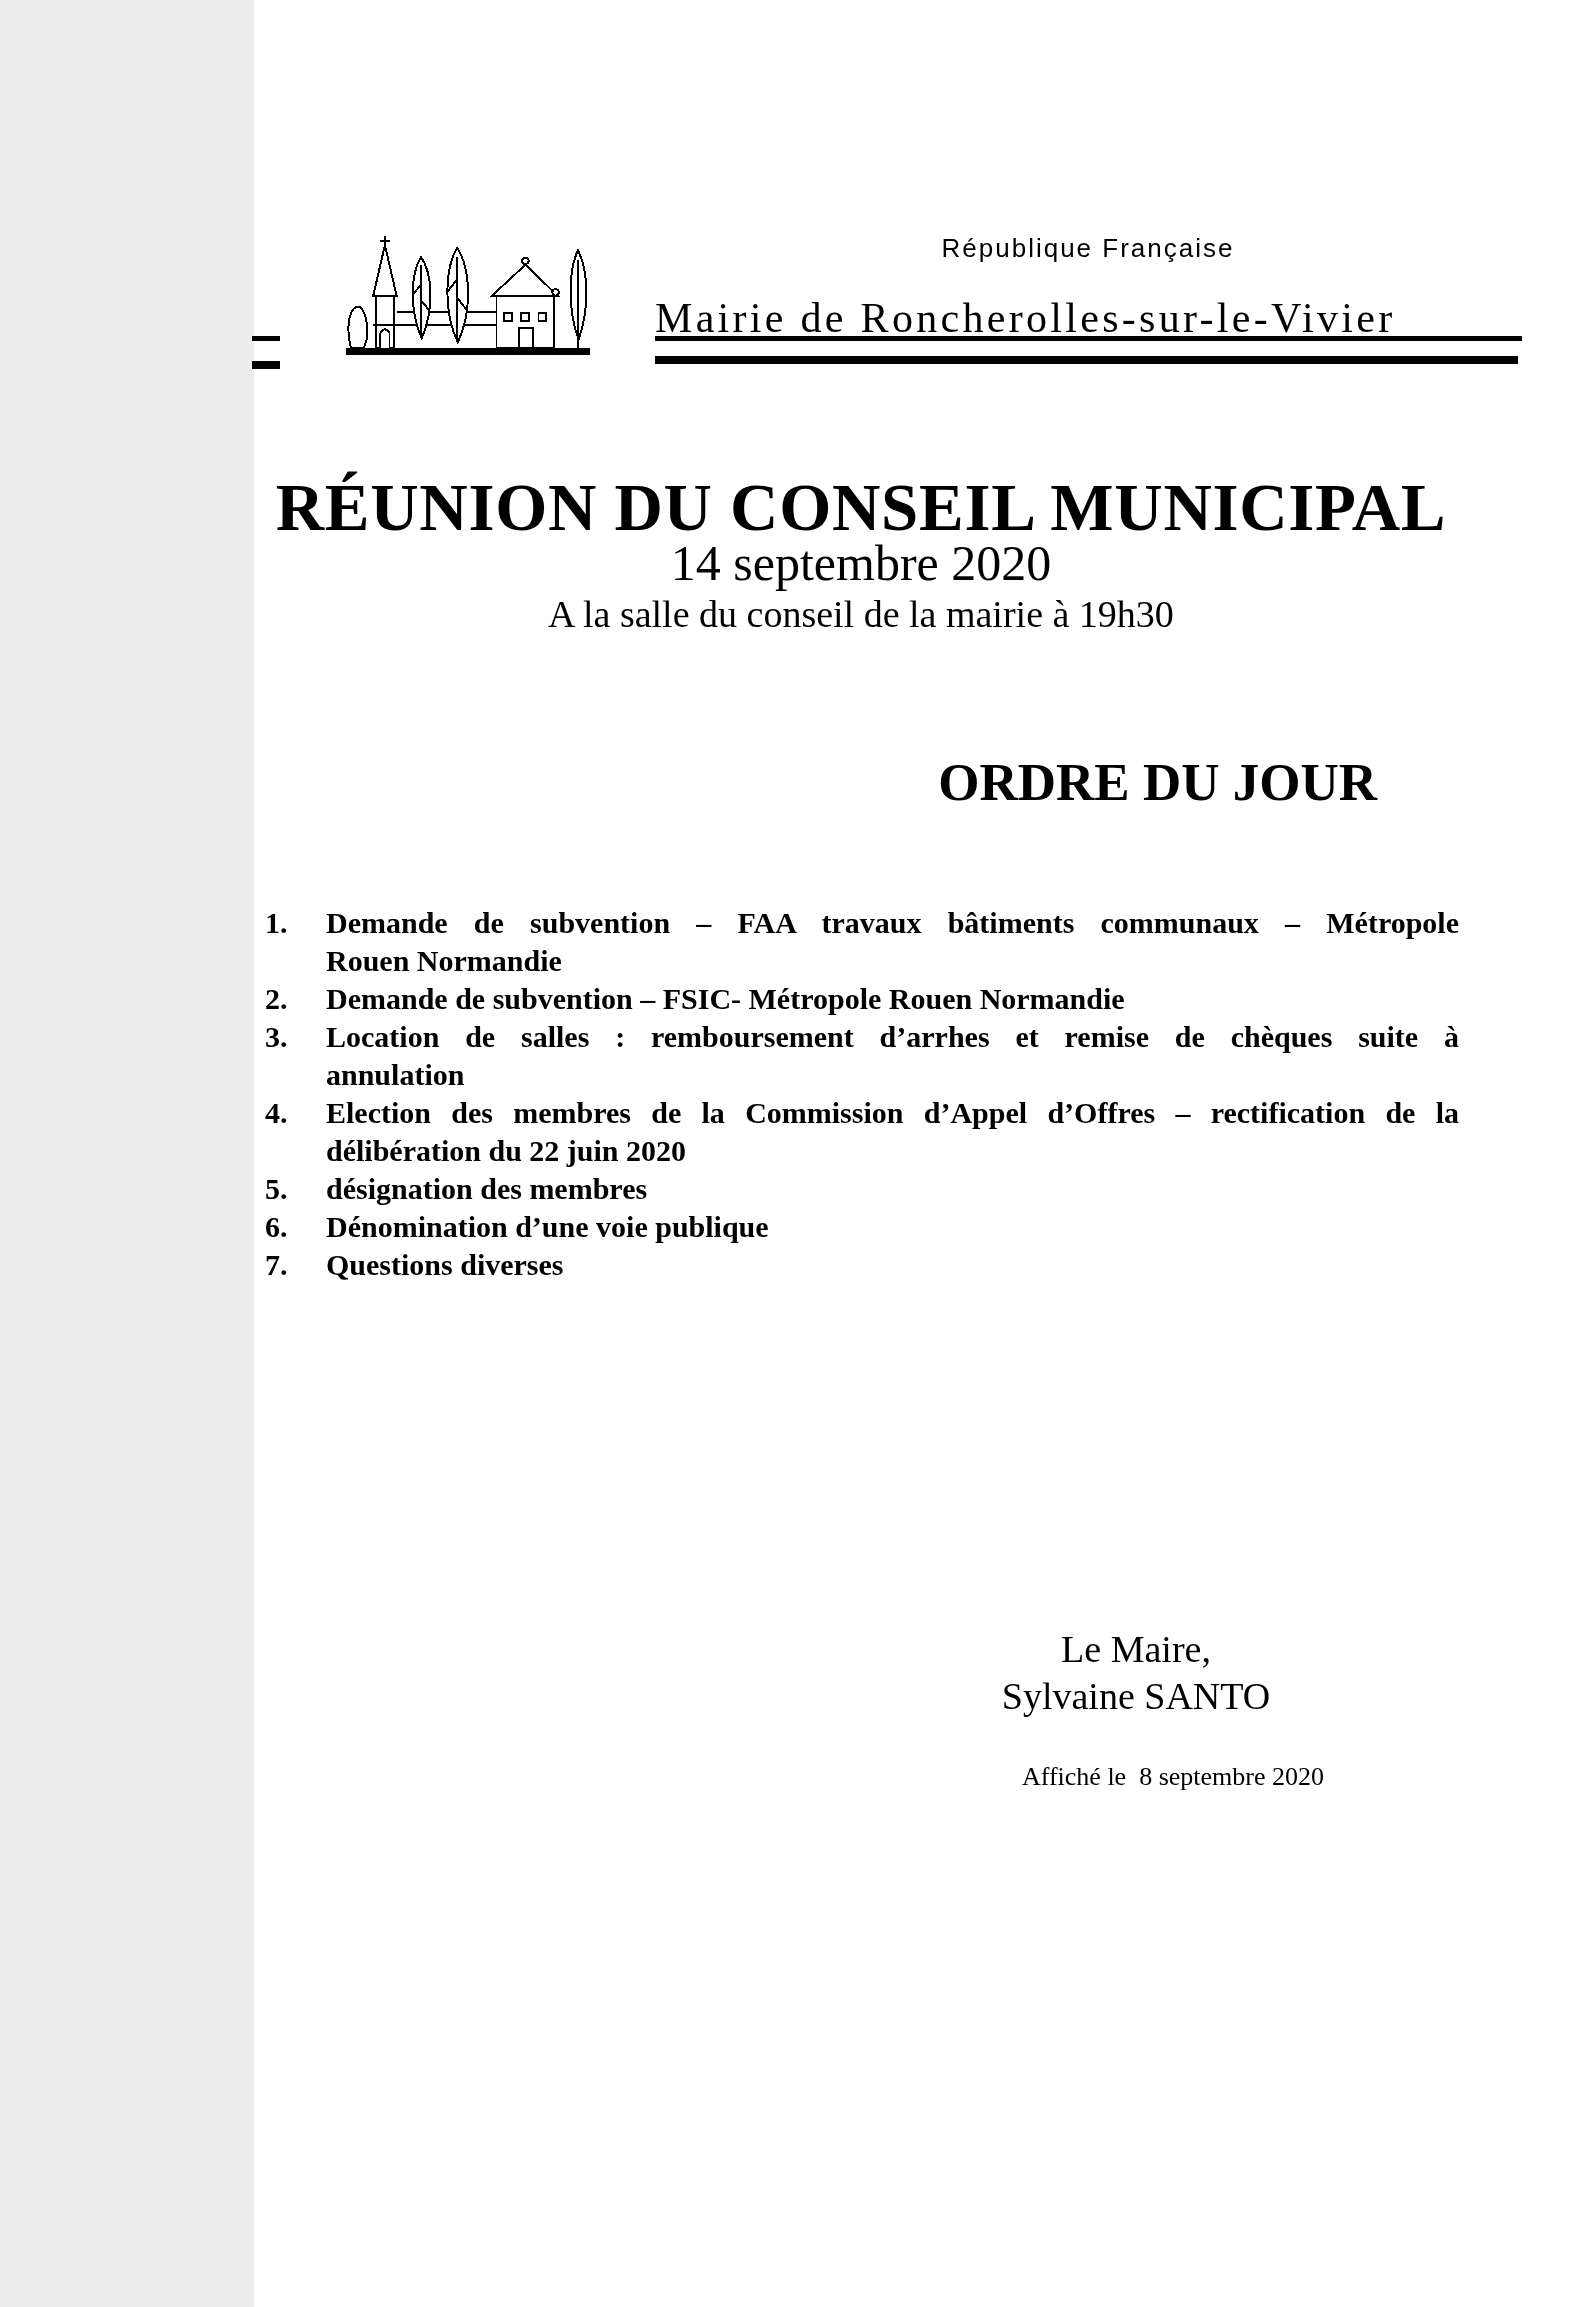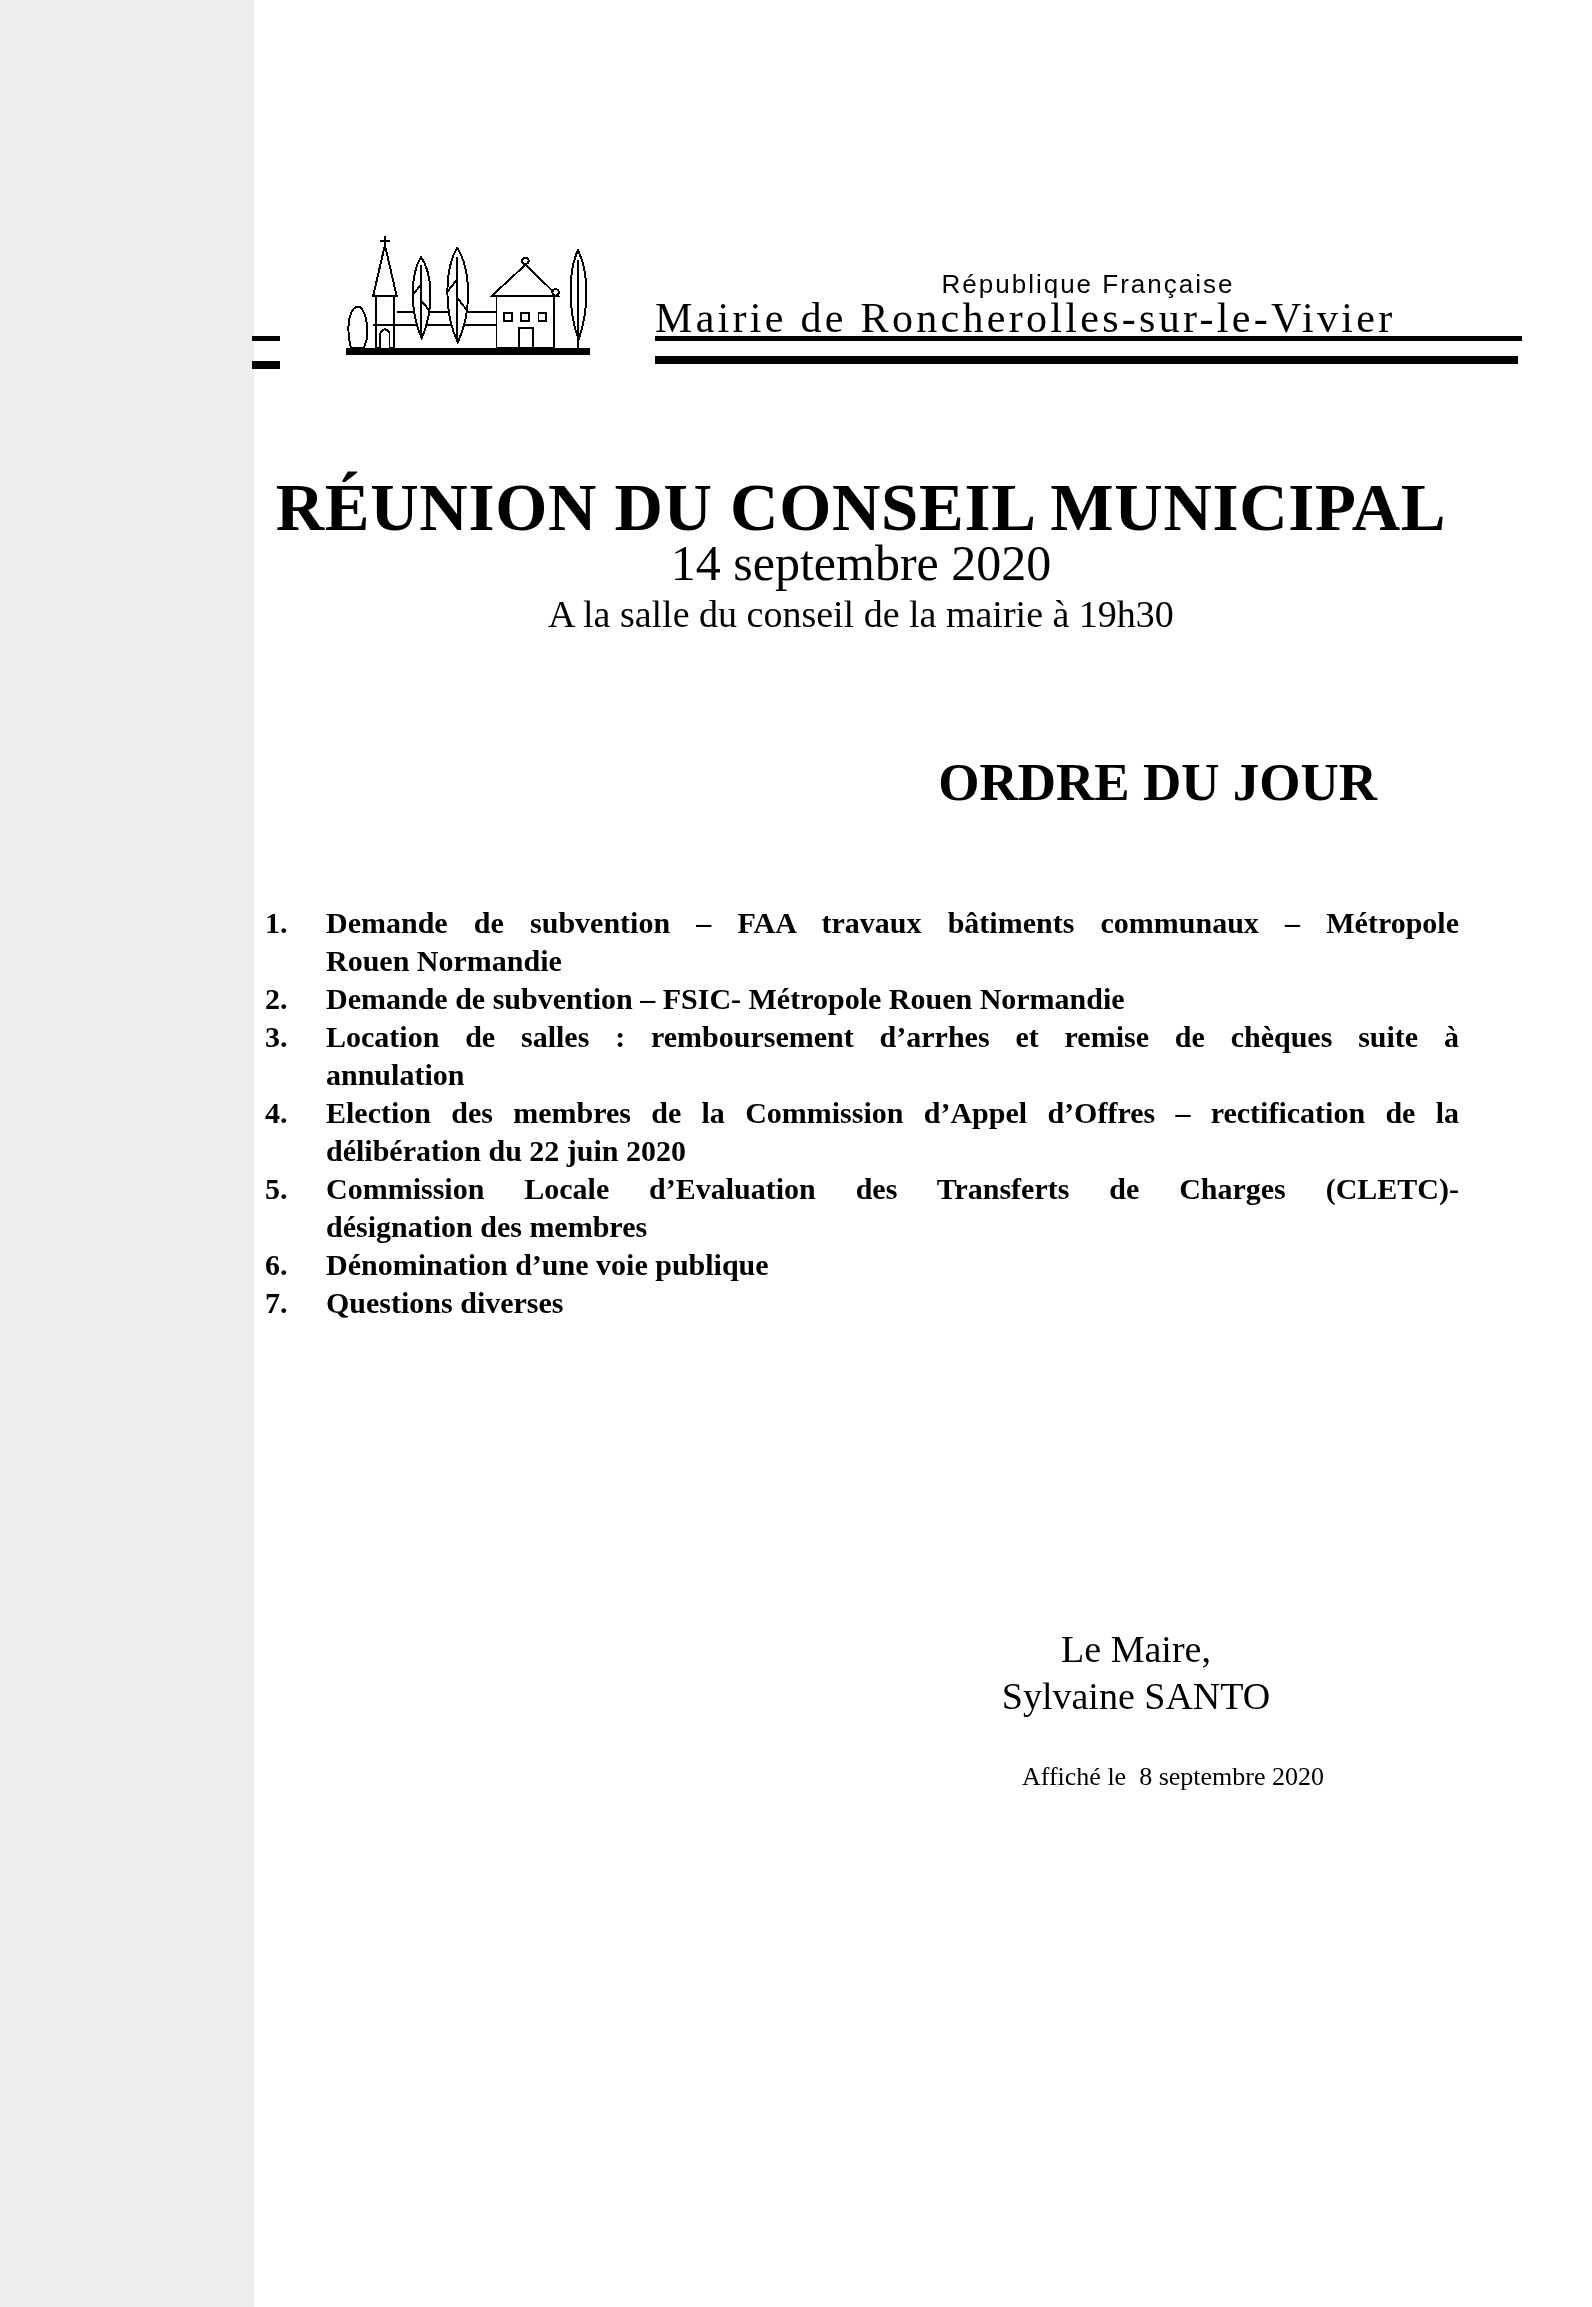--- a/index.html
+++ b/index.html
@@ -7,21 +7,21 @@
     width:1593px;height:2307px;position:relative;overflow:hidden;
     background:#ffffff;color:#000;
     font-family:"Liberation Serif","DejaVu Serif",serif;
   }
   .abs{position:absolute;}
   
   .left-strip{left:0;top:0;width:254px;height:2307px;background:#ededed;}
   
   .republic{left:655px;top:232px;width:866px;text-align:center;
     font-family:"Liberation Sans","DejaVu Sans",sans-serif;
-    font-size:26px;line-height:32px;letter-spacing:2px;margin-top:36px;}
+    font-size:26px;line-height:32px;letter-spacing:2px;}
   .mairie{left:655px;top:293px;width:866px;white-space:nowrap;
     font-size:42px;line-height:50px;letter-spacing:3.3px;}
   .rule-thin{left:655px;top:336px;width:867px;height:4.6px;background:#000;}
   .rule-thick{left:655px;top:356px;width:863px;height:8px;background:#000;}
   .dash-thin{left:252px;top:336px;width:28px;height:4.6px;background:#000;}
   .dash-thick{left:252px;top:361px;width:28px;height:8px;background:#000;}
   .logo-box{left:344px;top:232px;width:263px;height:128px;}
   
   .center-col{left:263px;width:1196px;text-align:center;}
   .main-title{top:456px;font-size:67px;line-height:79px;font-weight:bold;letter-spacing:0.7px;white-space:nowrap;margin-top:12px;}
@@ -126,21 +126,20 @@
   <div class="item">
     <span class="num">4.</span>
     <div class="itext">
       <div class="l j">Election des membres de la Commission d’Appel d’Offres – rectification de la</div>
       <div class="l">délibération du 22 juin 2020</div>
     </div>
   </div>
   <div class="item">
     <span class="num">5.</span>
     <div class="itext">
-      <div class="l j">Commission Locale d’Evaluation des Transferts de Charges (CLETC)-</div>
       <div class="l">désignation des membres</div>
     </div>
   </div>
   <div class="item">
     <span class="num">6.</span>
     <div class="itext">
       <div class="l">Dénomination d’une voie publique</div>
     </div>
   </div>
   <div class="item">

